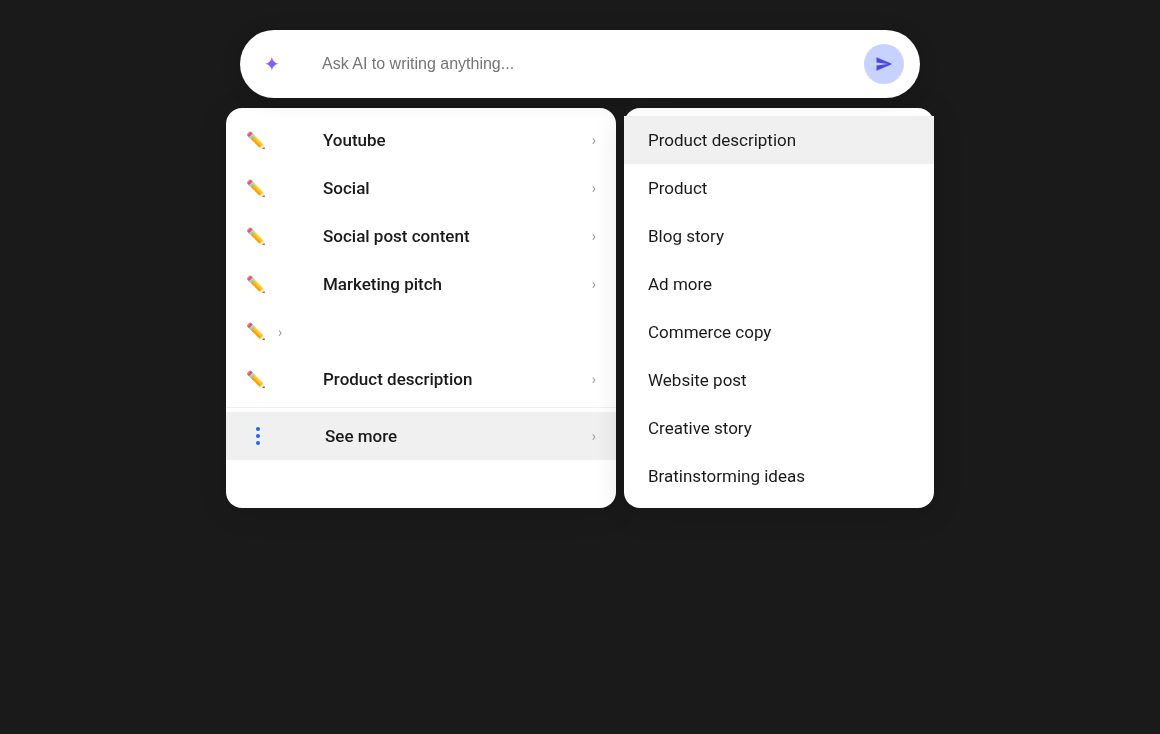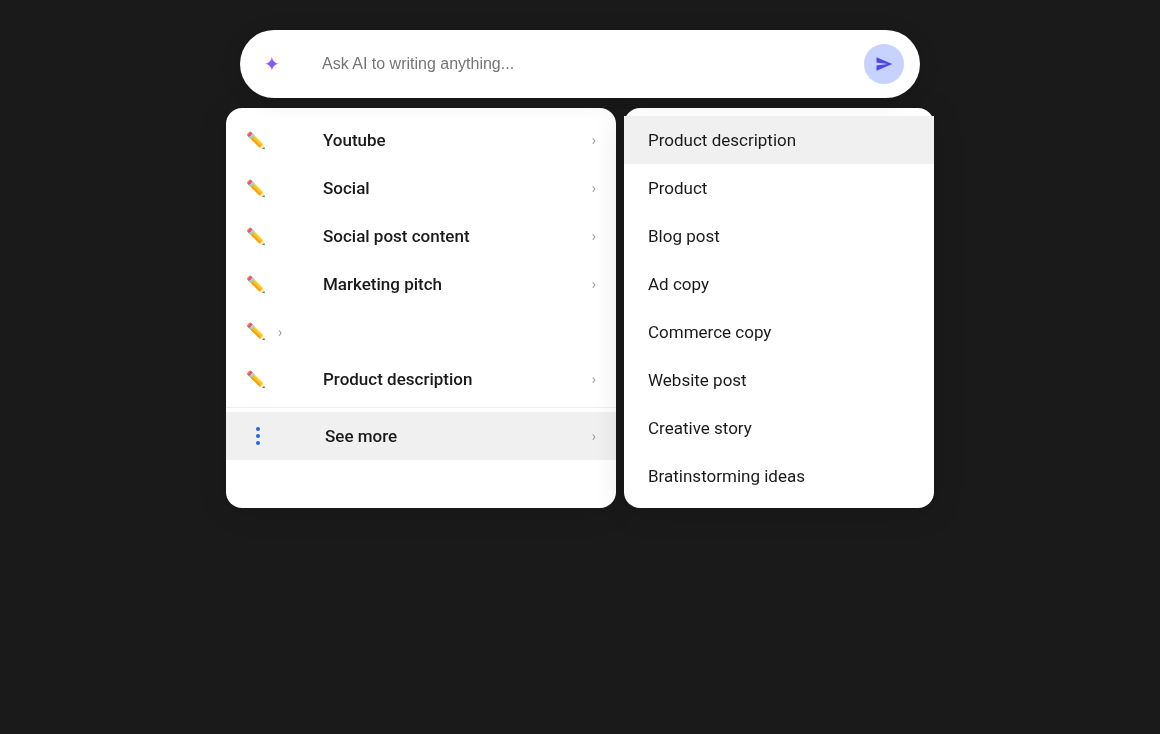--- a/index.html
+++ b/index.html
@@ -263,25 +263,25 @@
 
       <div class="right-menu-item active">
         <span class="right-menu-item-label">Product description</span>
       </div>
 
       <div class="right-menu-item">
         <span class="right-menu-item-label">Product</span>
       </div>
 
       <div class="right-menu-item">
-        <span class="right-menu-item-label">Blog post</span>
-      </div>
-
-      <div class="right-menu-item">
-        <span class="right-menu-item-label">Ad copy</span>
+        <span class="right-menu-item-label">Blog story</span>
+      </div>
+
+      <div class="right-menu-item">
+        <span class="right-menu-item-label">Ad more</span>
       </div>
 
       <div class="right-menu-item">
         <span class="right-menu-item-label">Commerce copy</span>
       </div>
 
       <div class="right-menu-item">
         <span class="right-menu-item-label">Website post</span>
       </div>
 

